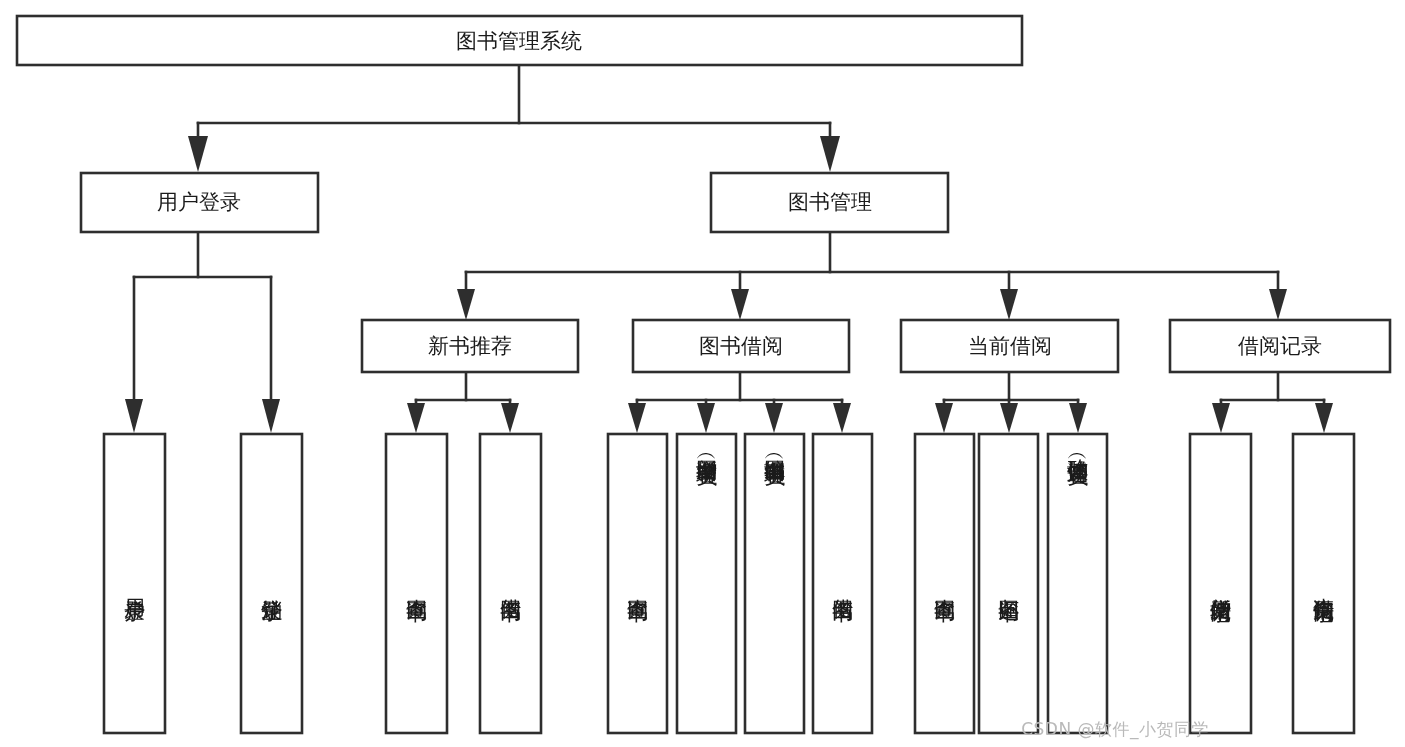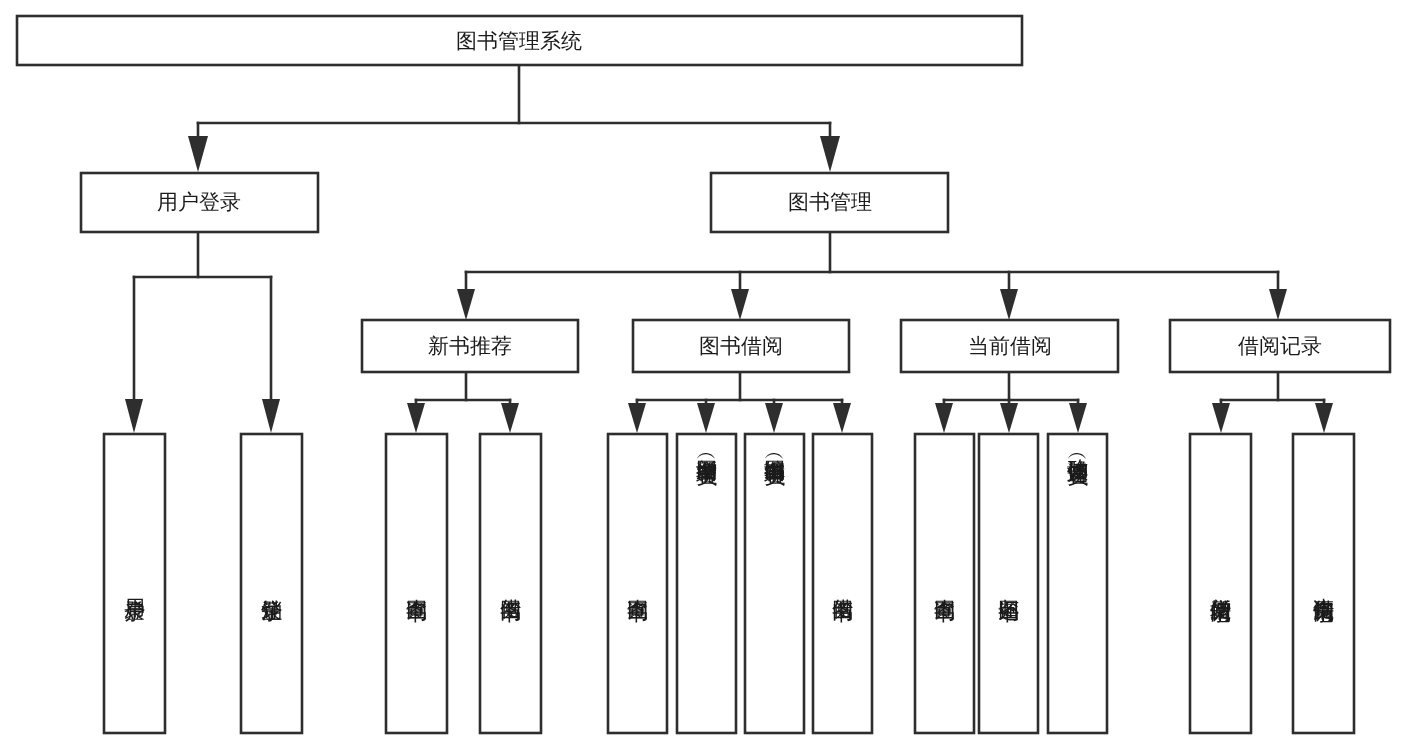--- a/index.html
+++ b/index.html
@@ -196,14 +196,15 @@
   <div class="node-label-v-wrap" style="left:745px; top:434px; width:59px; height:299px; justify-content:flex-start; padding-top:8px; box-sizing:border-box;">编辑图书（管理员）</div>
   <div class="node-label-v-wrap" style="left:813px; top:434px; width:59px; height:299px;">借阅图书</div>
 
   <div class="node-label-v-wrap" style="left:915px; top:434px; width:59px; height:299px;">查询图书</div>
   <div class="node-label-v-wrap" style="left:979px; top:434px; width:59px; height:299px;">归还图书</div>
   <div class="node-label-v-wrap" style="left:1048px; top:434px; width:59px; height:299px; justify-content:flex-start; padding-top:8px; box-sizing:border-box;">确认归还（管理员）</div>
 
   <div class="node-label-v-wrap" style="left:1190px; top:434px; width:61px; height:299px;">新增借阅记录</div>
   <div class="node-label-v-wrap" style="left:1293px; top:434px; width:61px; height:299px;">查询借阅记录</div>
 
+  <div class="watermark">CSDN @软件_小贺同学</div>
 
 </div>
 
 </body></html>

